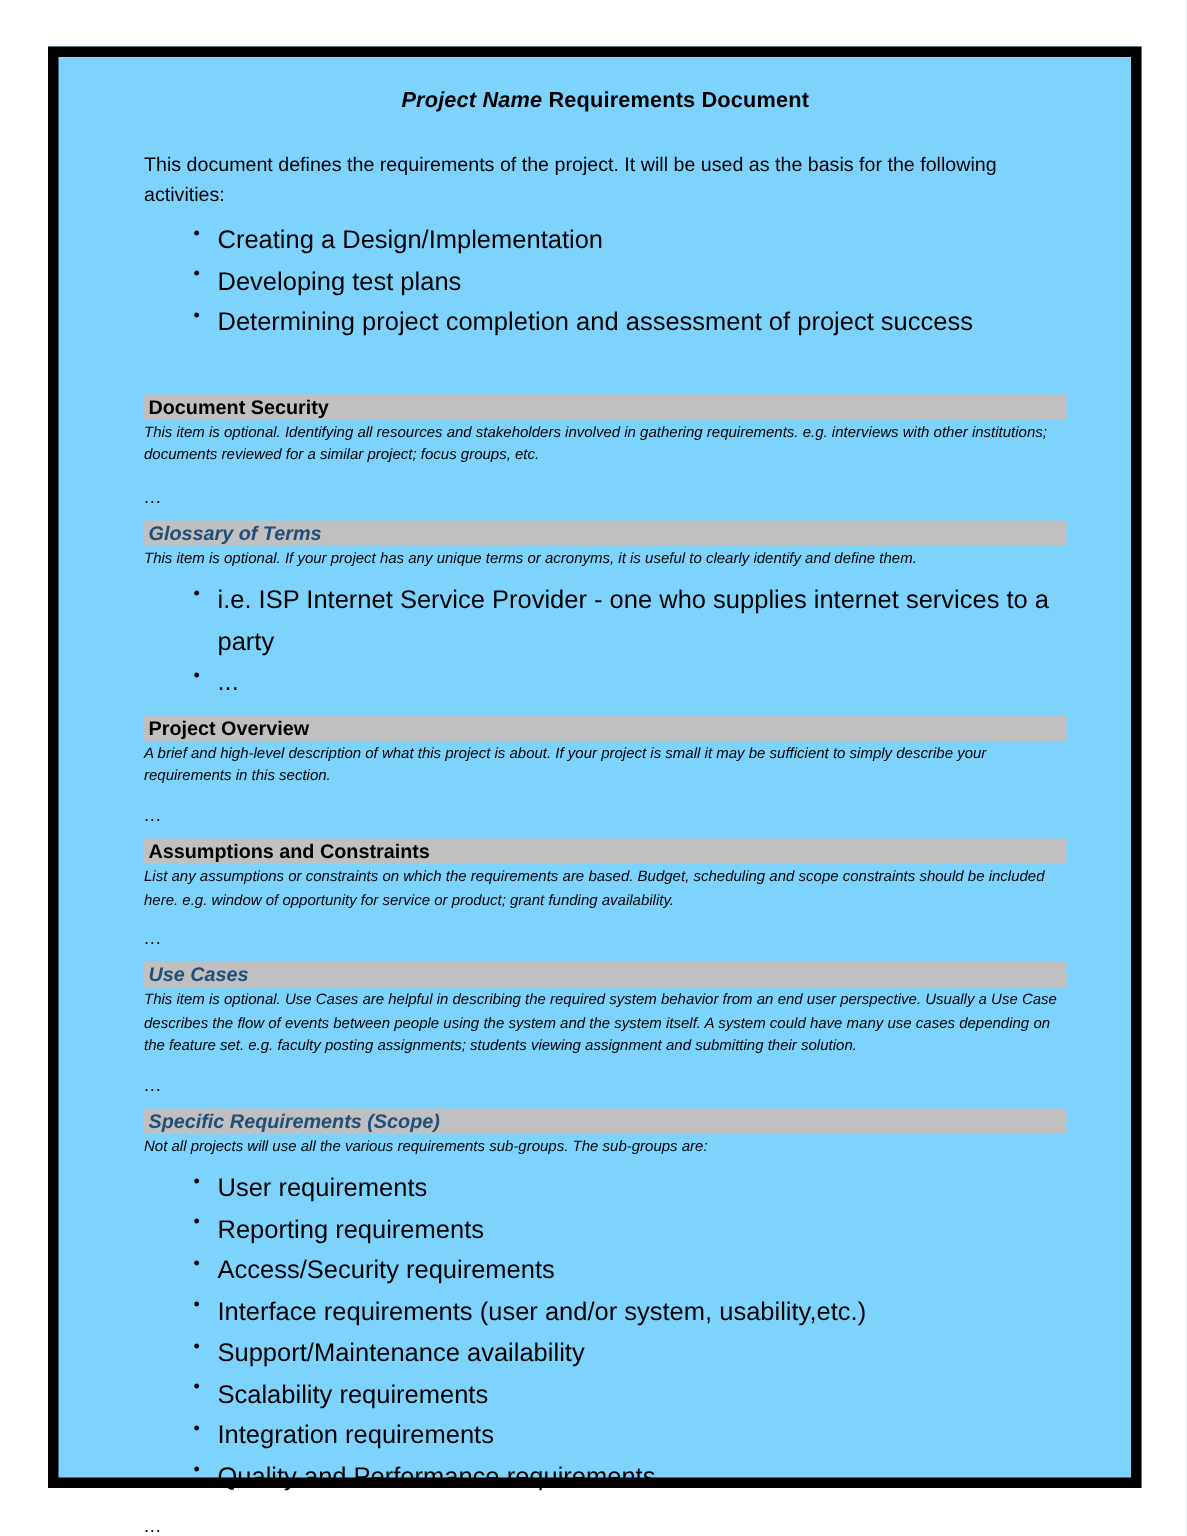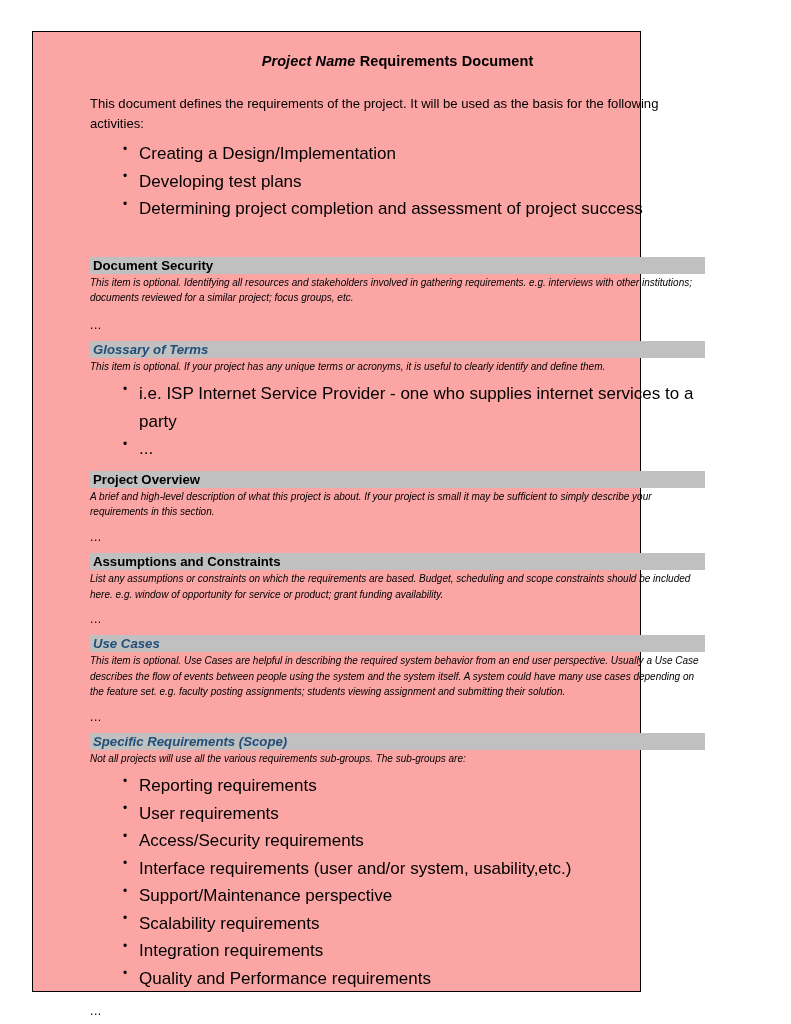--- a/index.html
+++ b/index.html
@@ -12,25 +12,25 @@
     height: 1024px;
     font-family: "Liberation Sans", sans-serif;
     color: #000000;
     overflow: hidden;
   }
 
   #page {
     position: absolute;
     left: 32px;
     top: 31px;
-    width: 609px;
+    width: 729px;
     height: 961px;
-    border: 1px solid #000000;
+    border: 7px solid #000000;
     box-sizing: border-box;
-    background: #fca5a5;
+    background: #7dd3fc;
   }
 
   #content {
     position: absolute;
     left: 57px;   
     top: 13px;
     width: 615px; 
   }
 
   
@@ -159,25 +159,25 @@
     <div class="section">
       <div class="band blue">Use Cases</div>
       <div class="desc">This item is optional. Use Cases are helpful in describing the required system behavior from an end user perspective. Usually a Use Case describes the flow of events between people using the system and the system itself. A system could have many use cases depending on the feature set. e.g. faculty posting assignments; students viewing assignment and submitting their solution.</div>
       <div class="dots tight">...</div>
     </div>
 
     <div class="section">
       <div class="band blue">Specific Requirements (Scope)</div>
       <div class="desc">Not all projects will use all the various requirements sub-groups. The sub-groups are:</div>
       <ul class="blist">
+        <li>User requirements</li>
         <li>Reporting requirements</li>
-        <li>User requirements</li>
         <li>Access/Security requirements</li>
         <li>Interface requirements (user and/or system, usability,etc.)</li>
-        <li>Support/Maintenance perspective</li>
+        <li>Support/Maintenance availability</li>
         <li>Scalability requirements</li>
         <li>Integration requirements</li>
         <li>Quality and Performance requirements</li>
       </ul>
       <div class="dots">...</div>
     </div>
 
   </div>
 </div>
 

